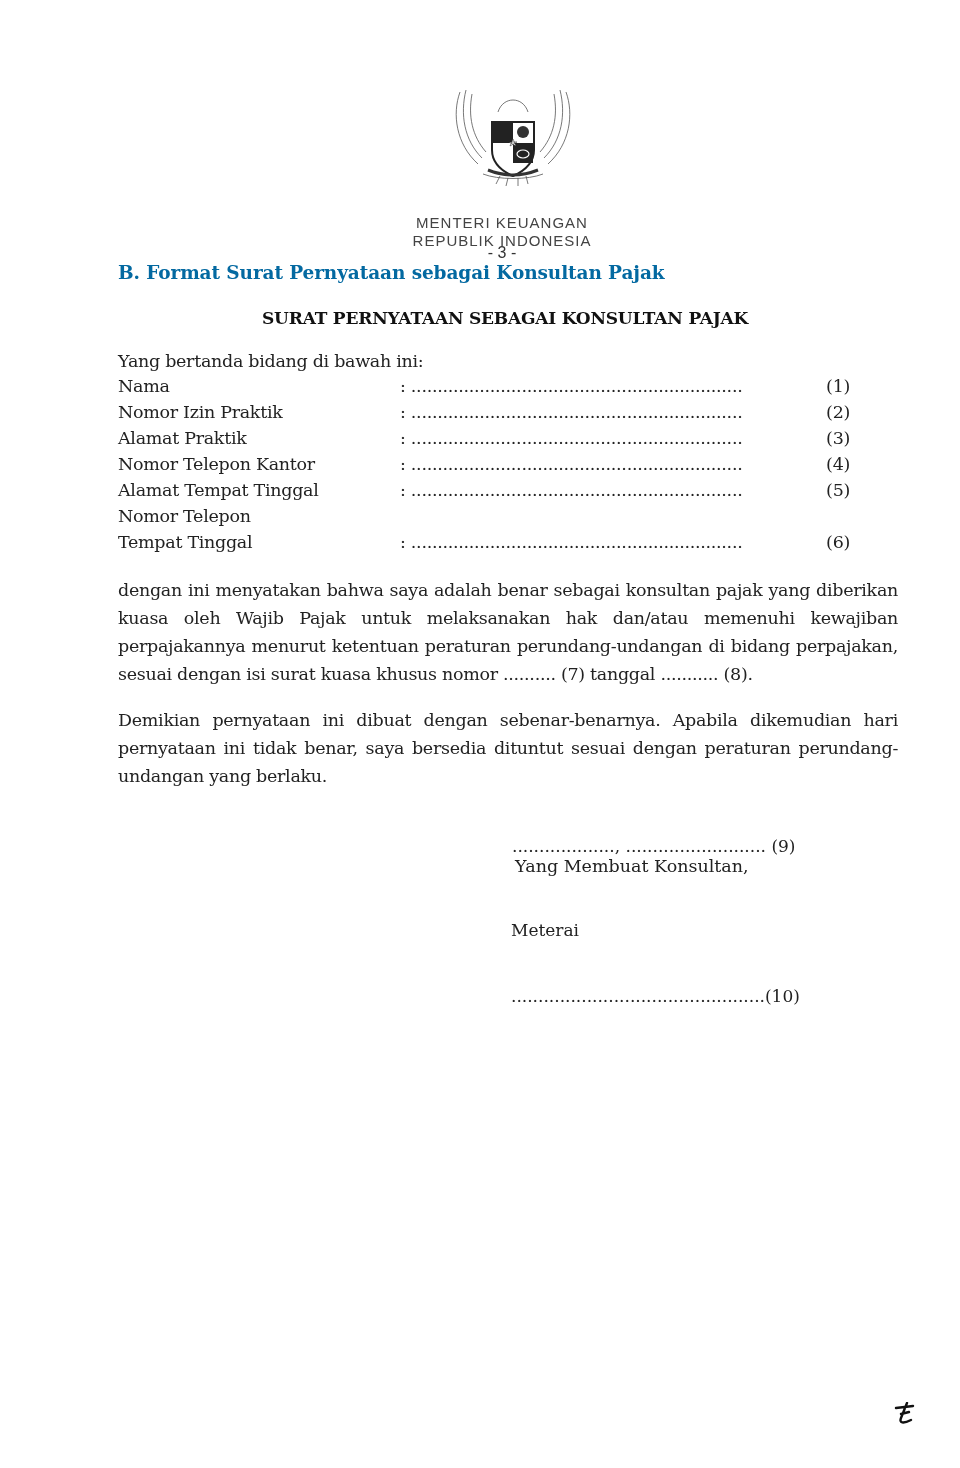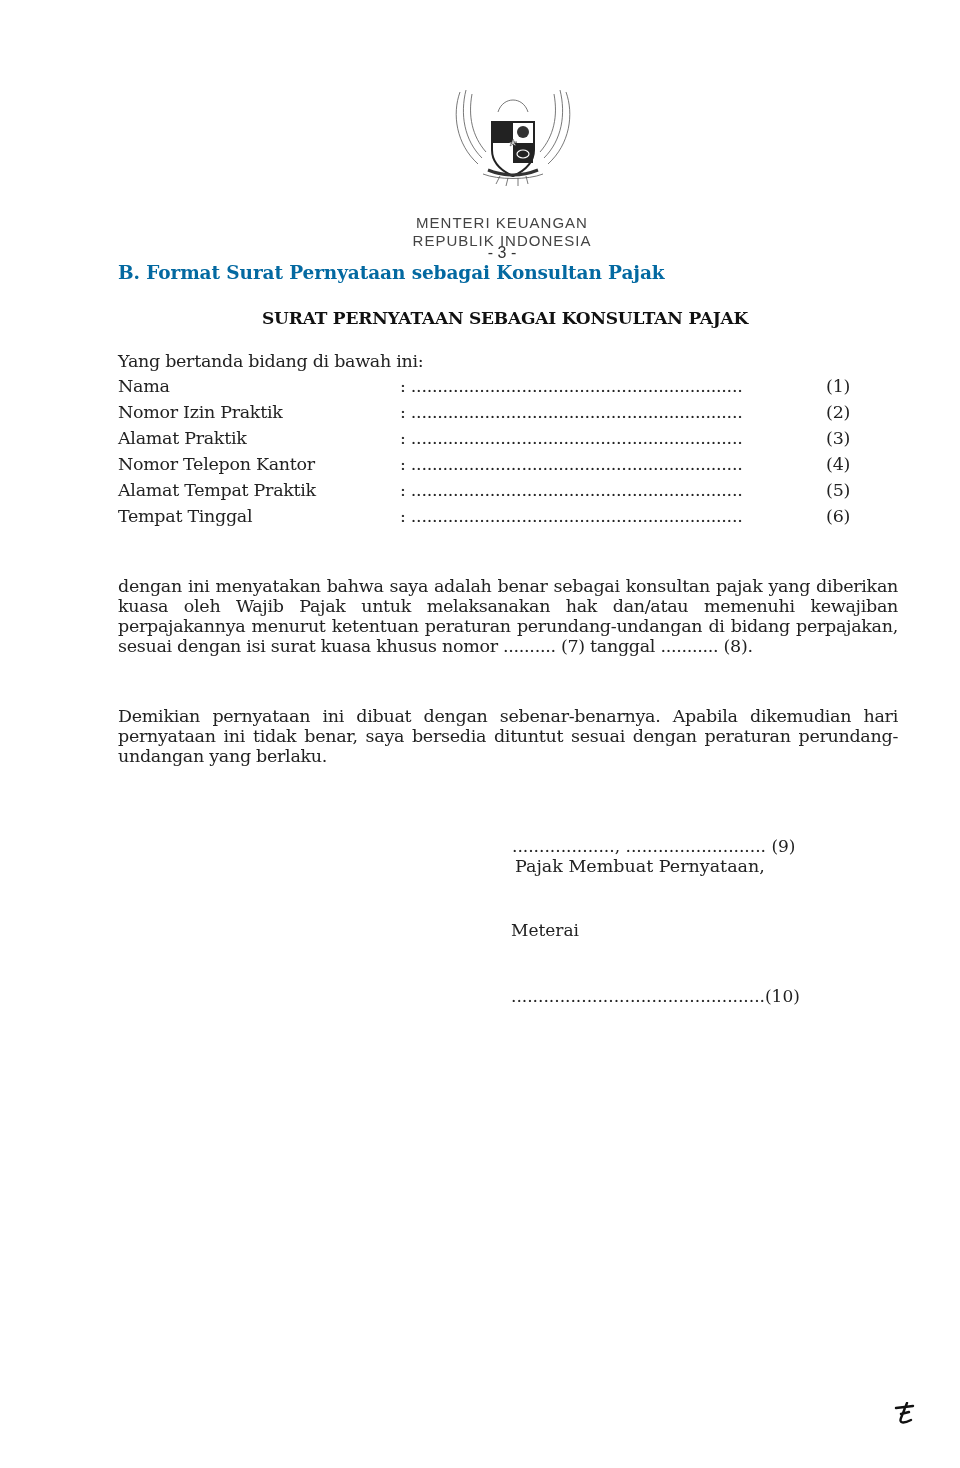--- a/index.html
+++ b/index.html
@@ -31,21 +31,21 @@
       font-family: "DejaVu Serif", serif; font-weight: bold; font-size: 17px; color: #111;
       letter-spacing: -0.2px;
     }
     .intro { position: absolute; left: 118px; top: 351px; font-size: 17.5px; color: #222;
       font-family: "DejaVu Serif", serif; letter-spacing: -0.3px; }
     .fields { position: absolute; left: 118px; top: 376px; width: 740px; }
     .field-row { position: relative; height: 26px; font-size: 17.5px; color: #222; letter-spacing: -0.3px; }
     .field-label { position: absolute; left: 0; top: 0; white-space: nowrap; }
     .field-fill { position: absolute; left: 282px; top: 0; width: 450px; white-space: nowrap; overflow: hidden; }
     .field-num { position: absolute; right: 8px; top: 0; }
-    .para { position: absolute; left: 118px; width: 780px; font-size: 17.5px; line-height: 20px;
+    .para { position: absolute; left: 118px; width: 780px; font-size: 17.5px; line-height: 28px;
       color: #222; text-align: justify; letter-spacing: -0.3px; }
     .p1 { top: 576px; }
     .p2 { top: 706px; }
     .sign-date { position: absolute; left: 512px; top: 836px; font-size: 17px; color: #222; }
     .sign-who { position: absolute; left: 515px; top: 856px; font-size: 17.5px; color: #222;
       font-family: "DejaVu Serif", serif; }
     .meterai { position: absolute; left: 511px; top: 920px; font-size: 17px; color: #222; }
     .sign-name { position: absolute; left: 511px; top: 986px; font-size: 17px; color: #222; }
     .handmark { position: absolute; left: 893px; top: 1402px; width: 24px; height: 26px; }
   </style>
@@ -94,34 +94,37 @@
     <span class="field-label">Alamat Praktik</span>
     <span class="field-fill">: ...............................................................</span>
     <span class="field-num">(3)</span>
   </div>
   <div class="field-row">
     <span class="field-label">Nomor Telepon Kantor</span>
     <span class="field-fill">: ...............................................................</span>
     <span class="field-num">(4)</span>
   </div>
   <div class="field-row">
-    <span class="field-label">Alamat Tempat Praktik</span>
+    <span class="field-label">Alamat Tempat Tinggal</span>
     <span class="field-fill">: ...............................................................</span>
     <span class="field-num">(5)</span>
+  </div>
+  <div class="field-row">
+    <span class="field-label">Nomor Telepon</span>
   </div>
   <div class="field-row">
     <span class="field-label">Tempat Tinggal</span>
     <span class="field-fill">: ...............................................................</span>
     <span class="field-num">(6)</span>
   </div>
 </div>
 
 <div class="para p1">dengan ini menyatakan bahwa saya adalah benar sebagai konsultan pajak yang diberikan kuasa oleh Wajib Pajak untuk melaksanakan hak dan/atau memenuhi kewajiban perpajakannya menurut ketentuan peraturan perundang-undangan di bidang perpajakan, sesuai dengan isi surat kuasa khusus nomor .......... (7) tanggal ........... (8).</div>
 <div class="para p2">Demikian pernyataan ini dibuat dengan sebenar-benarnya. Apabila dikemudian hari pernyataan ini tidak benar, saya bersedia dituntut sesuai dengan peraturan perundang-undangan yang berlaku.</div>
 
 <div class="sign-date">..................., .......................... (9)</div>
-<div class="sign-who">Pajak Membuat Pernyataan,</div>
+<div class="sign-who">Yang Membuat Konsultan,</div>
 <div class="meterai">Meterai</div>
 <div class="sign-name">...............................................(10)</div>
 
 <svg class="handmark" viewBox="0 0 24 26">
   <path d="M3 6 L20 4 M14 1 L8 16 C6 21 10 22 18 18 M8 12 L16 10" fill="none" stroke="#111" stroke-width="2.4" stroke-linecap="round"></path>
 </svg>
 
 </body></html>

